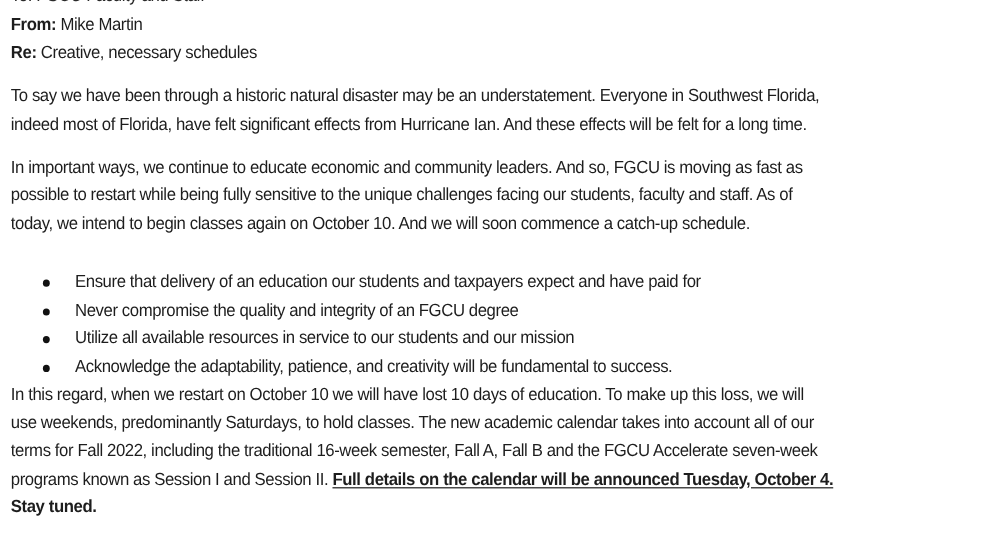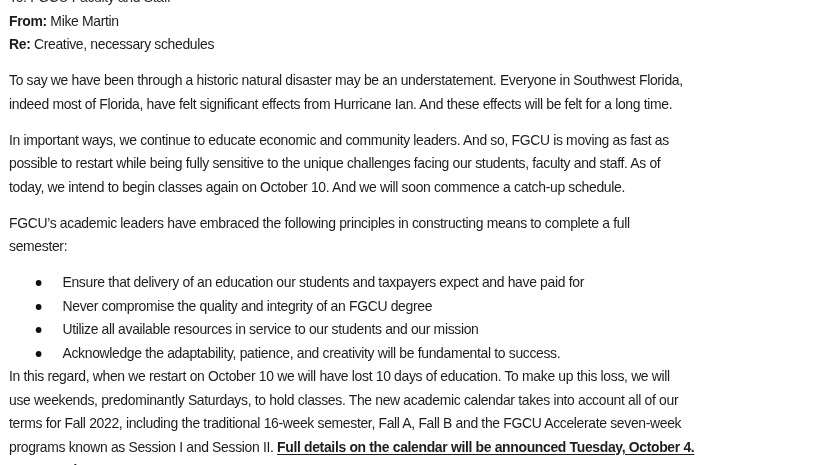--- a/index.html
+++ b/index.html
@@ -44,24 +44,20 @@
   </div>
   <div class="gap"></div>
 
   <div>
     <div class="line">In important ways, we continue to educate economic and community leaders. And so, FGCU is moving as fast as</div>
     <div class="line">possible to restart while being fully sensitive to the unique challenges facing our students, faculty and staff. As of</div>
     <div class="line">today, we intend to begin classes again on October 10. And we will soon commence a catch-up schedule.</div>
   </div>
   <div class="gap"></div>
 
-  <div>
-    <div class="line">FGCU’s academic leaders have embraced the following principles in constructing means to complete a full</div>
-    <div class="line">semester:</div>
-  </div>
   <div class="gap"></div>
 
   <div>
     <div class="line bullet-row">
       <span class="bullet-dot"></span>
       <span>Ensure that delivery of an education our students and taxpayers expect and have paid for</span>
     </div>
     <div class="line bullet-row">
       <span class="bullet-dot"></span>
       <span>Never compromise the quality and integrity of an FGCU degree</span>

